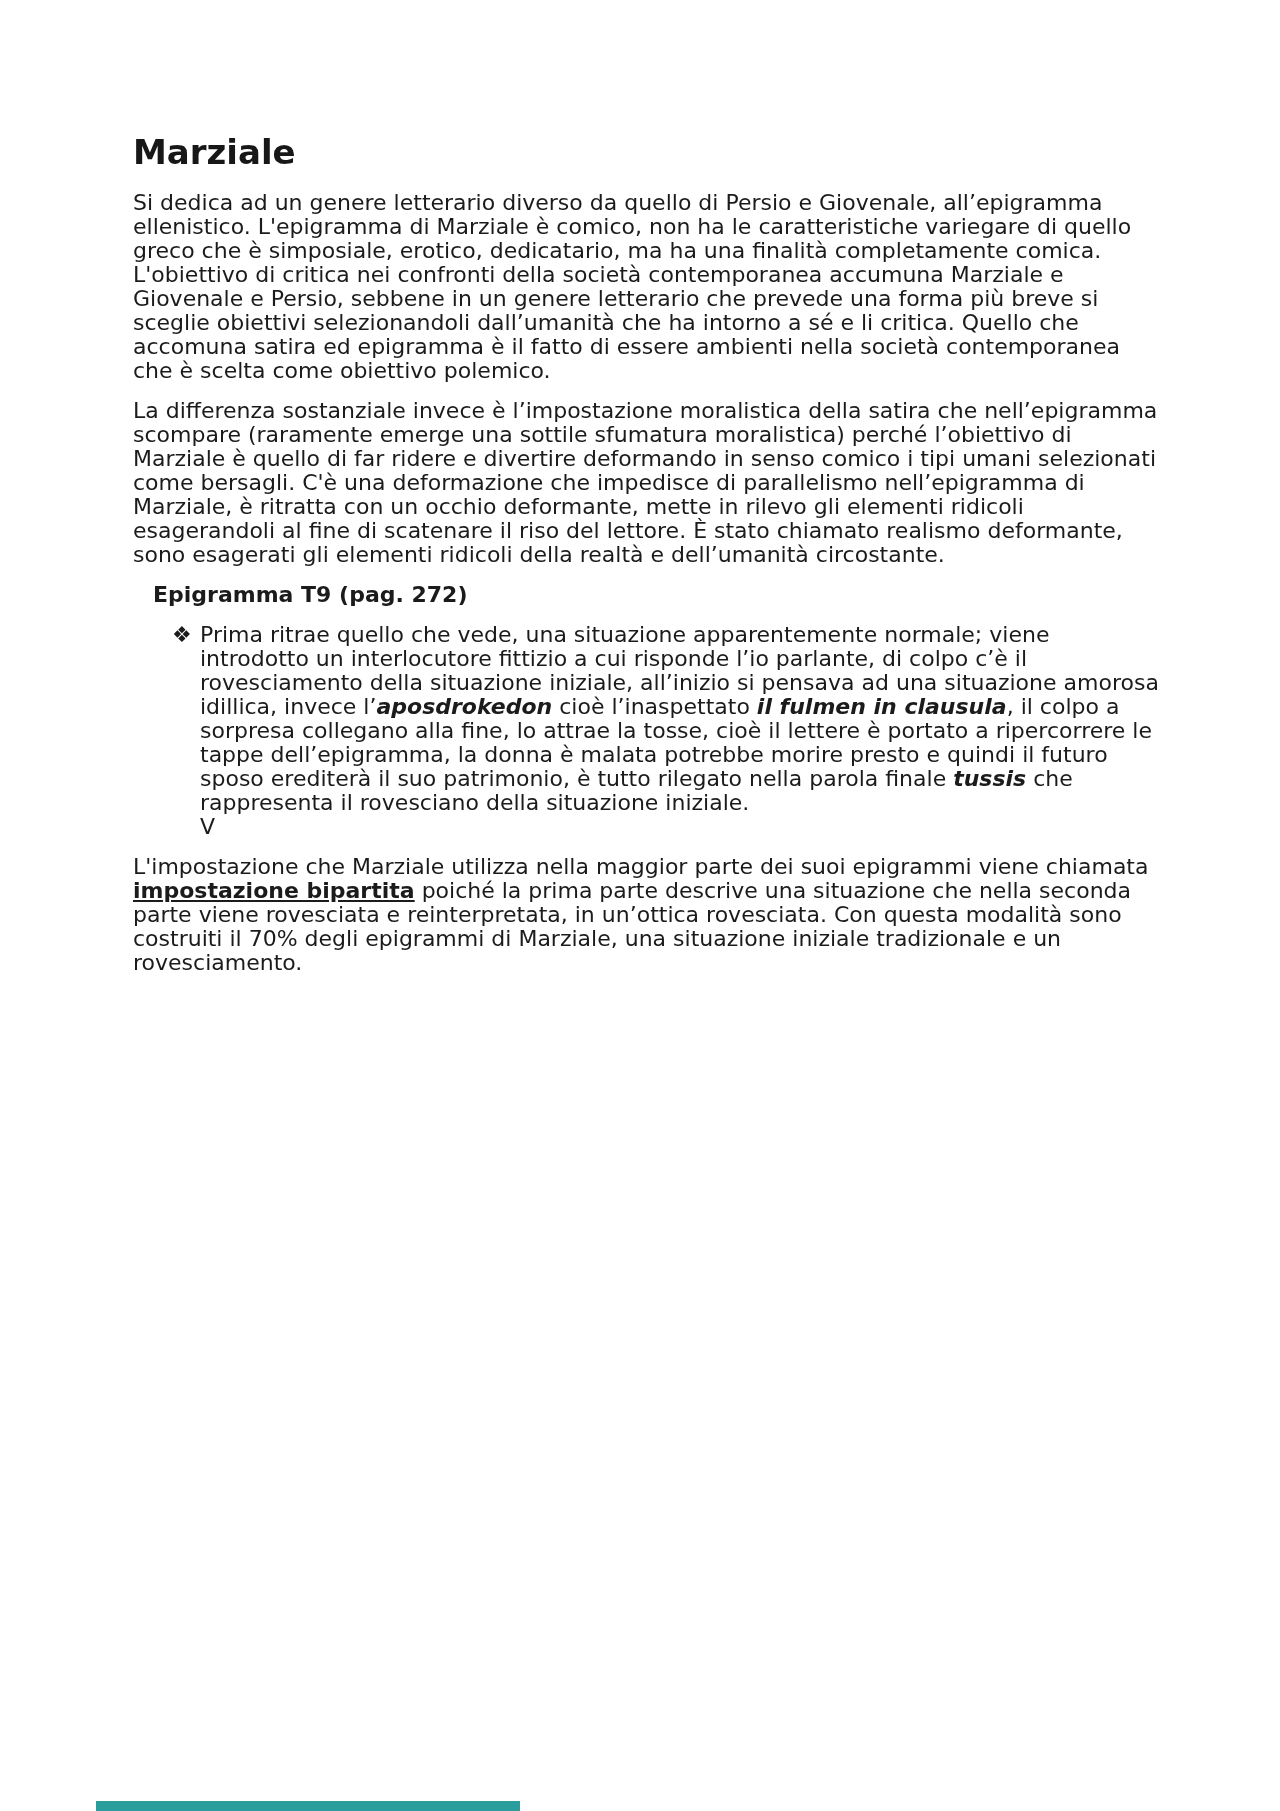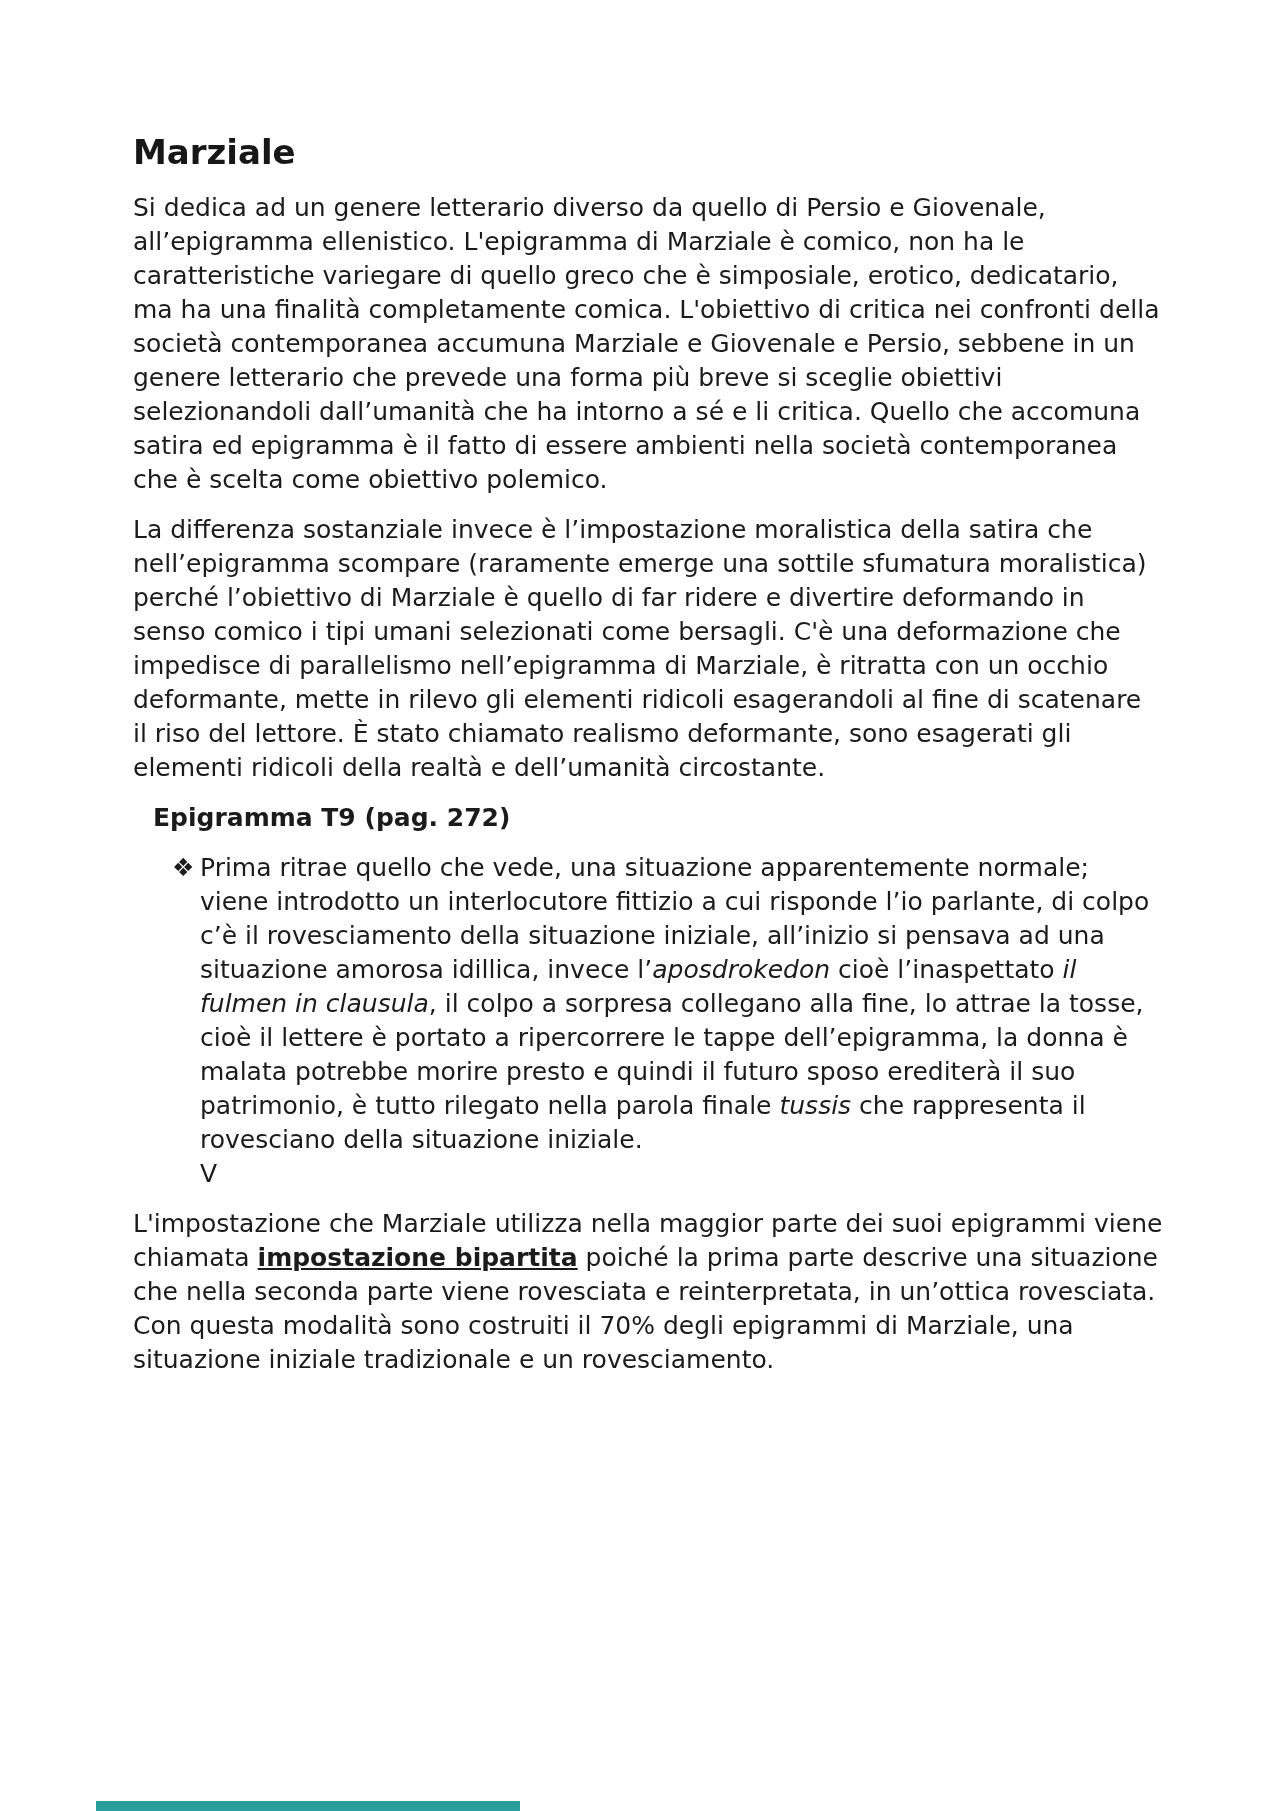--- a/index.html
+++ b/index.html
@@ -16,37 +16,37 @@
     overflow: hidden;
   }
   .doc-title {
     font-size: 34px;
     font-weight: bold;
     margin: 0 0 18px 0;
     line-height: 1.2;
     color: #171717;
   }
   .para, .heading, .bullet {
-    font-size: 25px;
-    line-height: 34px;
+    font-size: 22px;
+    line-height: 24px;
     margin: 0 0 16px 0;
     font-weight: normal;
   }
   .heading { font-weight: bold; margin-left: 20px; }
   .bullet {
     position: relative;
     padding-left: 67px;
     margin-top: 2px;
   }
   .bullet .marker {
     position: absolute;
     left: 39px;
     top: 0;
   }
-  em { font-style: italic; }
+  em { font-style: italic; font-weight: bold; }
   strong.bu { font-weight: bold; text-decoration: underline; }
   .accent-bar {
     position: absolute;
     left: 96px;
     bottom: 0;
     width: 424px;
     height: 10px;
   }
 </style>
 </head>

